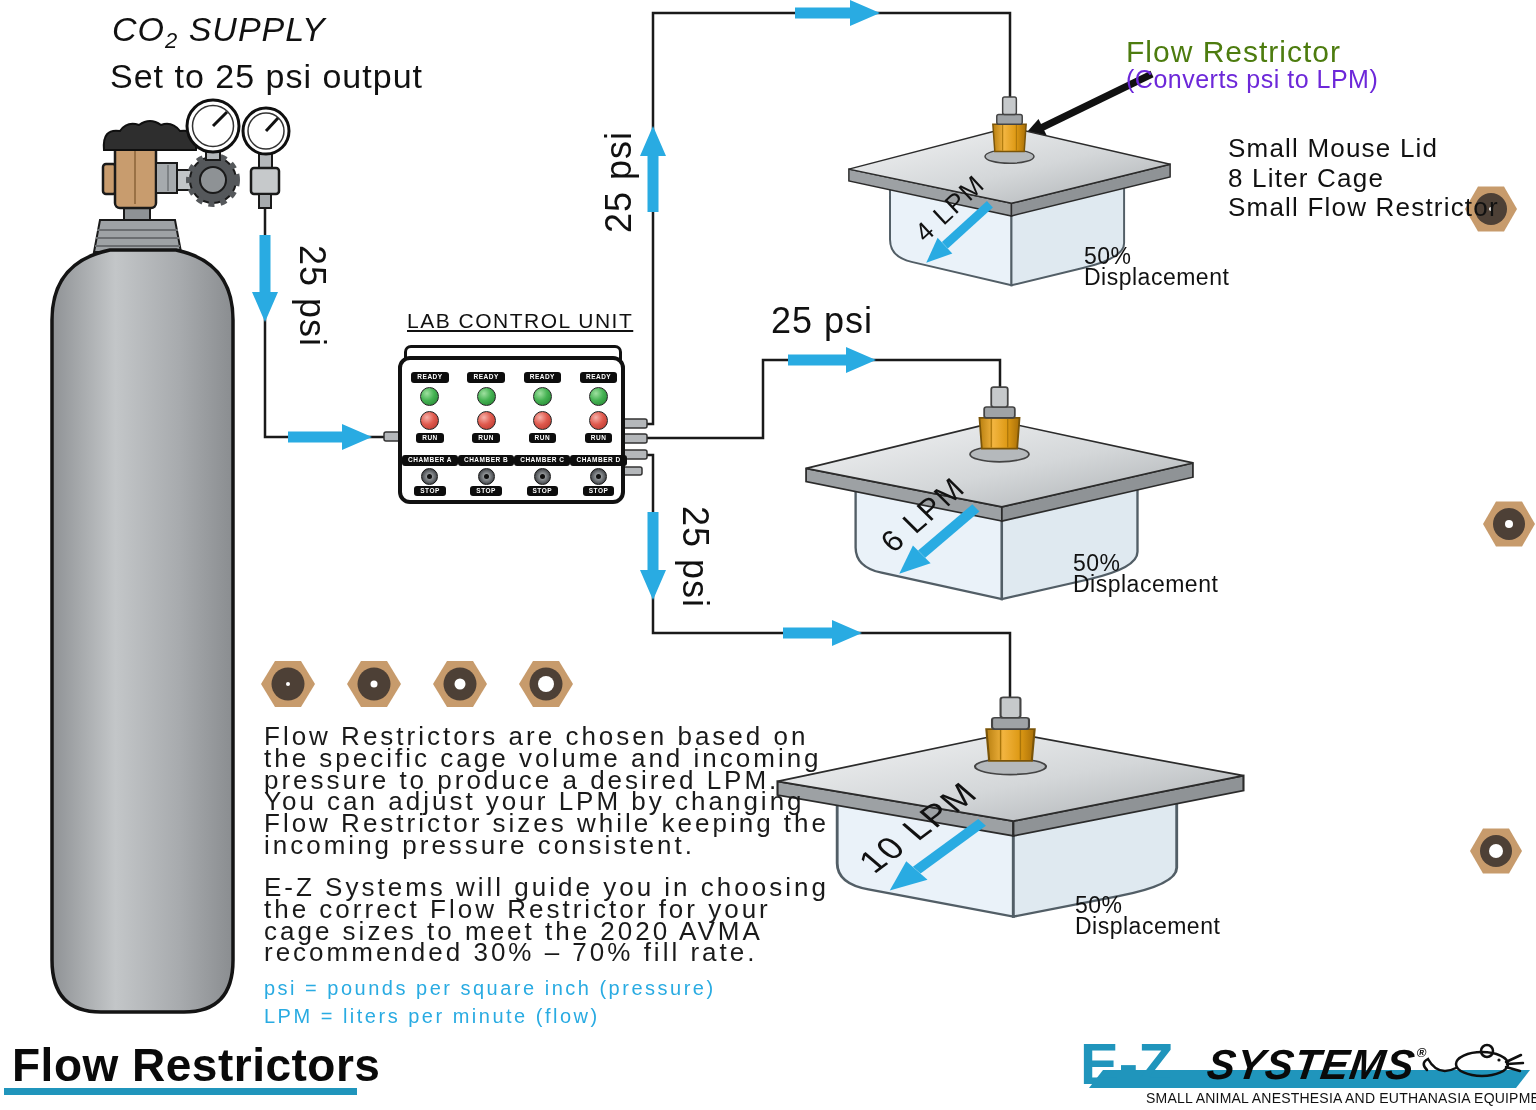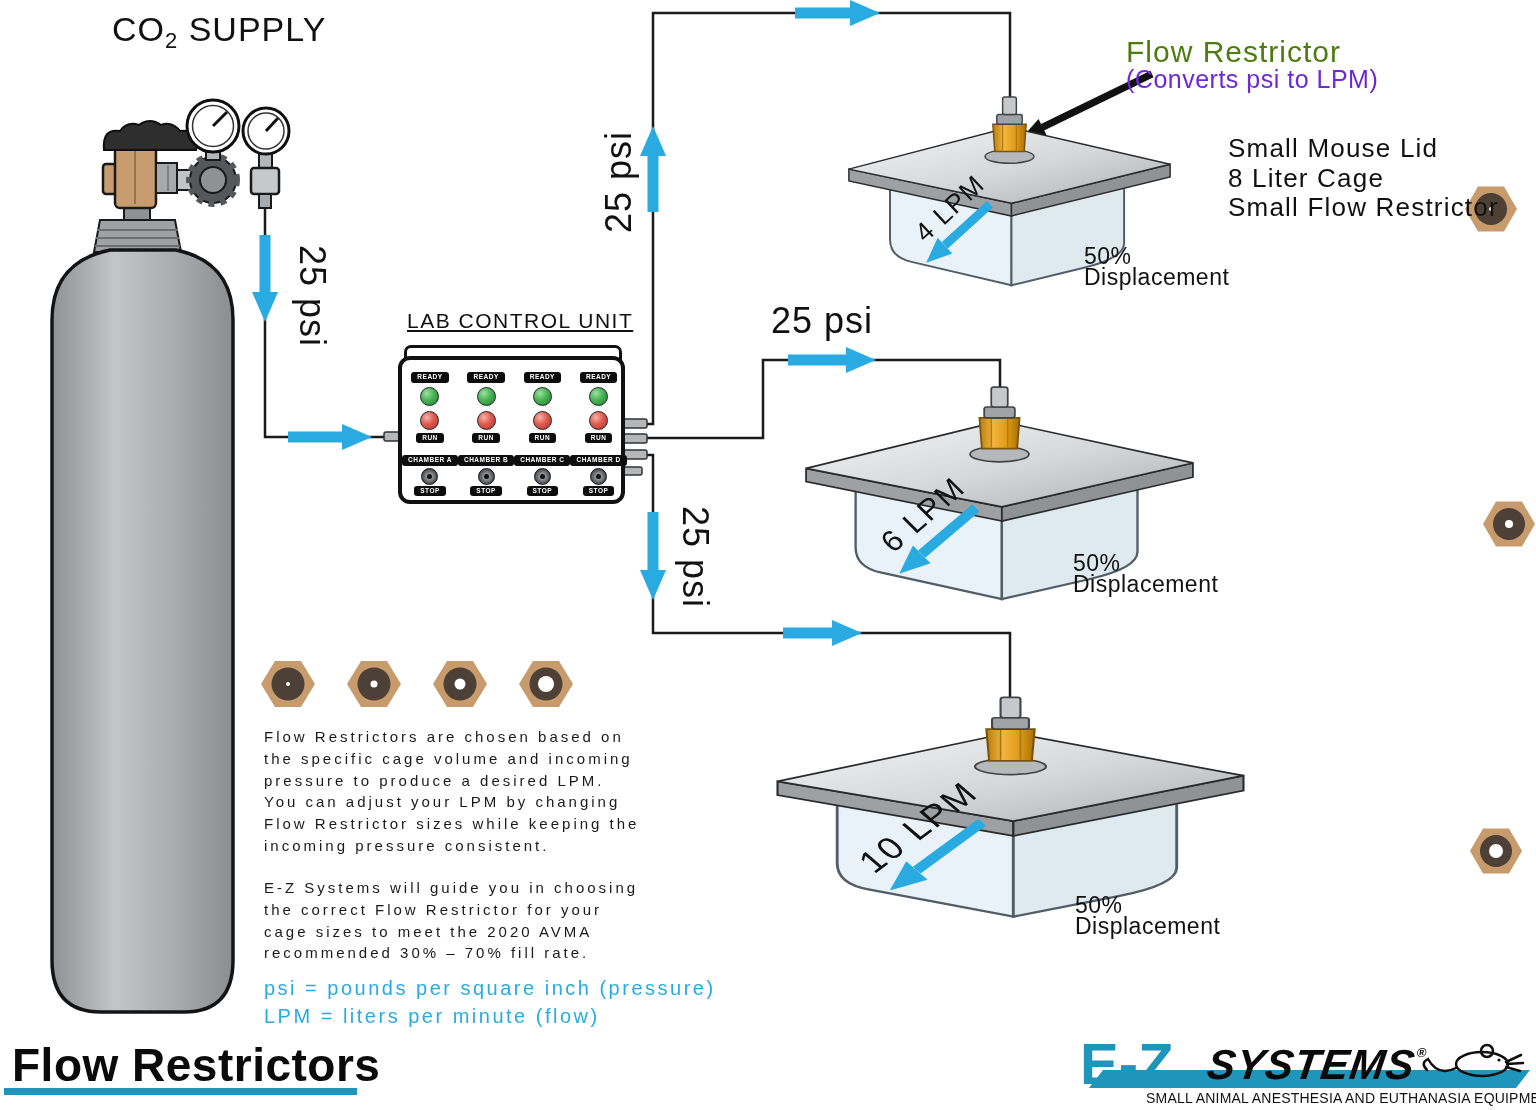--- a/index.html
+++ b/index.html
@@ -12,21 +12,21 @@
   .h1{font-size:34px;letter-spacing:1px;color:#111;}
   .h1 .sub{font-size:22px;vertical-align:-7px;}
   .psi{font-size:36px;letter-spacing:1px;color:#111;white-space:nowrap;}
   .rot90{transform:rotate(90deg);transform-origin:left top;}
   .rotm90{transform:rotate(-90deg);transform-origin:left top;}
   .unit-title{font-size:21px;letter-spacing:1.5px;color:#111;text-decoration:underline;}
   .callout-title{font-size:30px;letter-spacing:1px;color:#4d7c0f;}
   .callout-note{font-size:25px;letter-spacing:0.5px;color:#6d28d9;}
   .cage-label{font-size:26px;letter-spacing:1.2px;line-height:29.5px;color:#111;}
   .disp{font-size:23px;letter-spacing:0.5px;line-height:20.5px;color:#111;}
-  .para{font-size:15px;letter-spacing:3px;line-height:21.8px;color:#1a1a1a;}
+  .para{font-size:26px;letter-spacing:3px;line-height:21.8px;color:#1a1a1a;}
   .defs-blue{font-size:20px;letter-spacing:2.5px;line-height:27.5px;color:#29ABE2;}
   .footer-title{font-size:46px;font-weight:800;letter-spacing:0.5px;color:#0a0a0a;}
   .rule{position:absolute;left:4px;top:1088px;width:353px;height:7px;background:#2095BC;z-index:3;}
   .logo-ez{font-size:58px;font-weight:bold;color:#2095BC;letter-spacing:0px;z-index:3;}
   .logo-systems{font-size:42px;font-weight:bold;font-style:italic;letter-spacing:1px;color:#0a0a0a;
                 transform:skewX(-8deg);transform-origin:left bottom;z-index:3;white-space:nowrap;}
   .logo-systems .reg{font-size:13px;vertical-align:22px;font-style:normal;}
   .tagline{font-size:14px;letter-spacing:0.2px;color:#111;z-index:3;white-space:nowrap;}
 
   
@@ -276,21 +276,22 @@
       <span class="pill">READY</span>
       <span class="led led-green"></span>
       <span class="led led-red"></span>
       <span class="pill mt2">RUN</span>
       <span class="pill mt-gap">CHAMBER D</span>
       <span class="knob"></span>
       <span class="pill">STOP</span>
     </div>
   </div>
 
-  <div class="txt h1" style="left:112px;top:10px;"><span>CO</span><span class="sub">2</span><span> SUPPLY</span></div>
+  <div class="txt h1" style="left:112px;top:10px;font-style:italic;"><span>CO</span><span class="sub">2</span><span> SUPPLY</span></div>
+  <div class="txt h1" style="left:110px;top:57px;">Set to 25 psi output</div>
 
   <div class="txt psi rot90" style="left:333px;top:245px;">25 psi</div>
   <div class="txt psi rotm90" style="left:598px;top:233px;">25 psi</div>
   <div class="txt psi" style="left:771px;top:300px;">25 psi</div>
   <div class="txt psi rot90" style="left:716px;top:506px;">25 psi</div>
 
   <div class="txt unit-title" style="left:407px;top:309px;">LAB CONTROL UNIT</div>
 
   <div class="txt callout-title" style="left:1126px;top:35px;">Flow Restrictor</div>
   <div class="txt callout-note" style="left:1126px;top:65px;">(Converts psi to LPM)</div>

